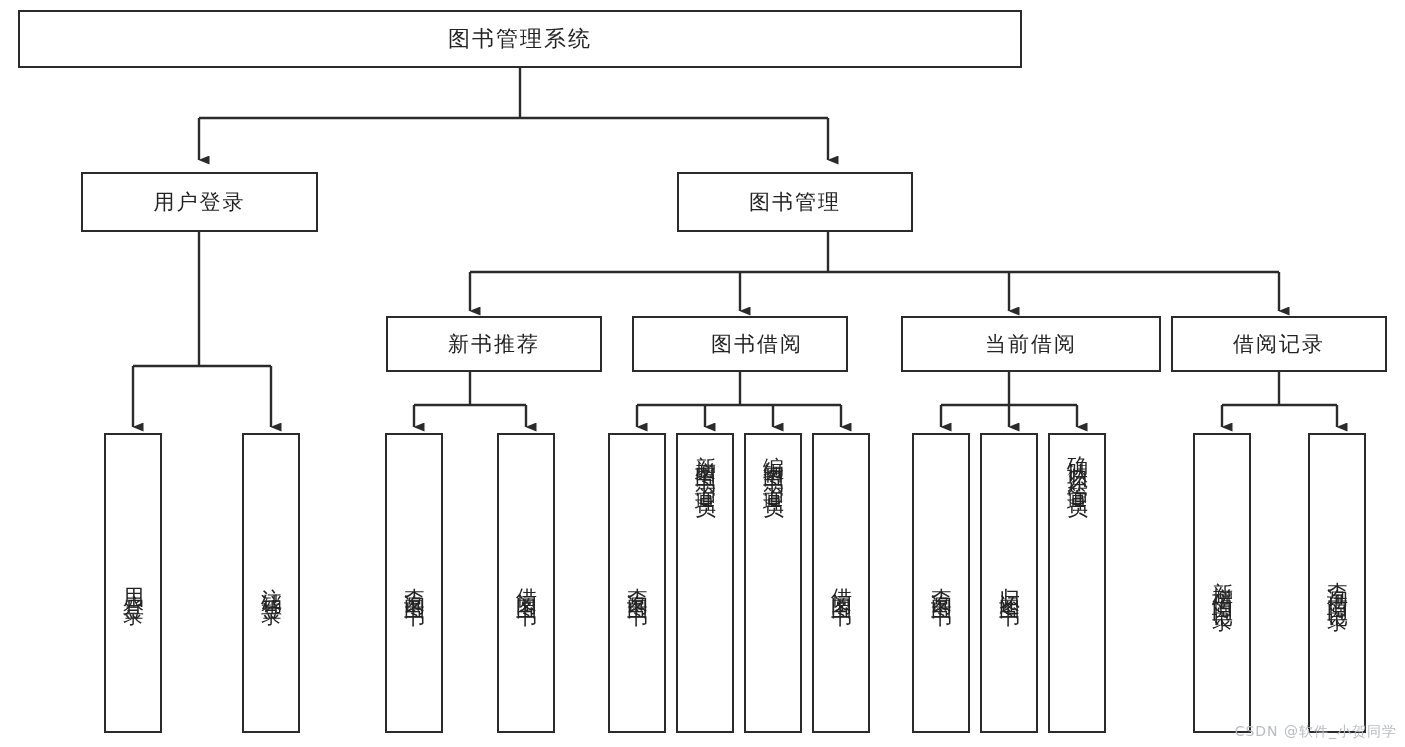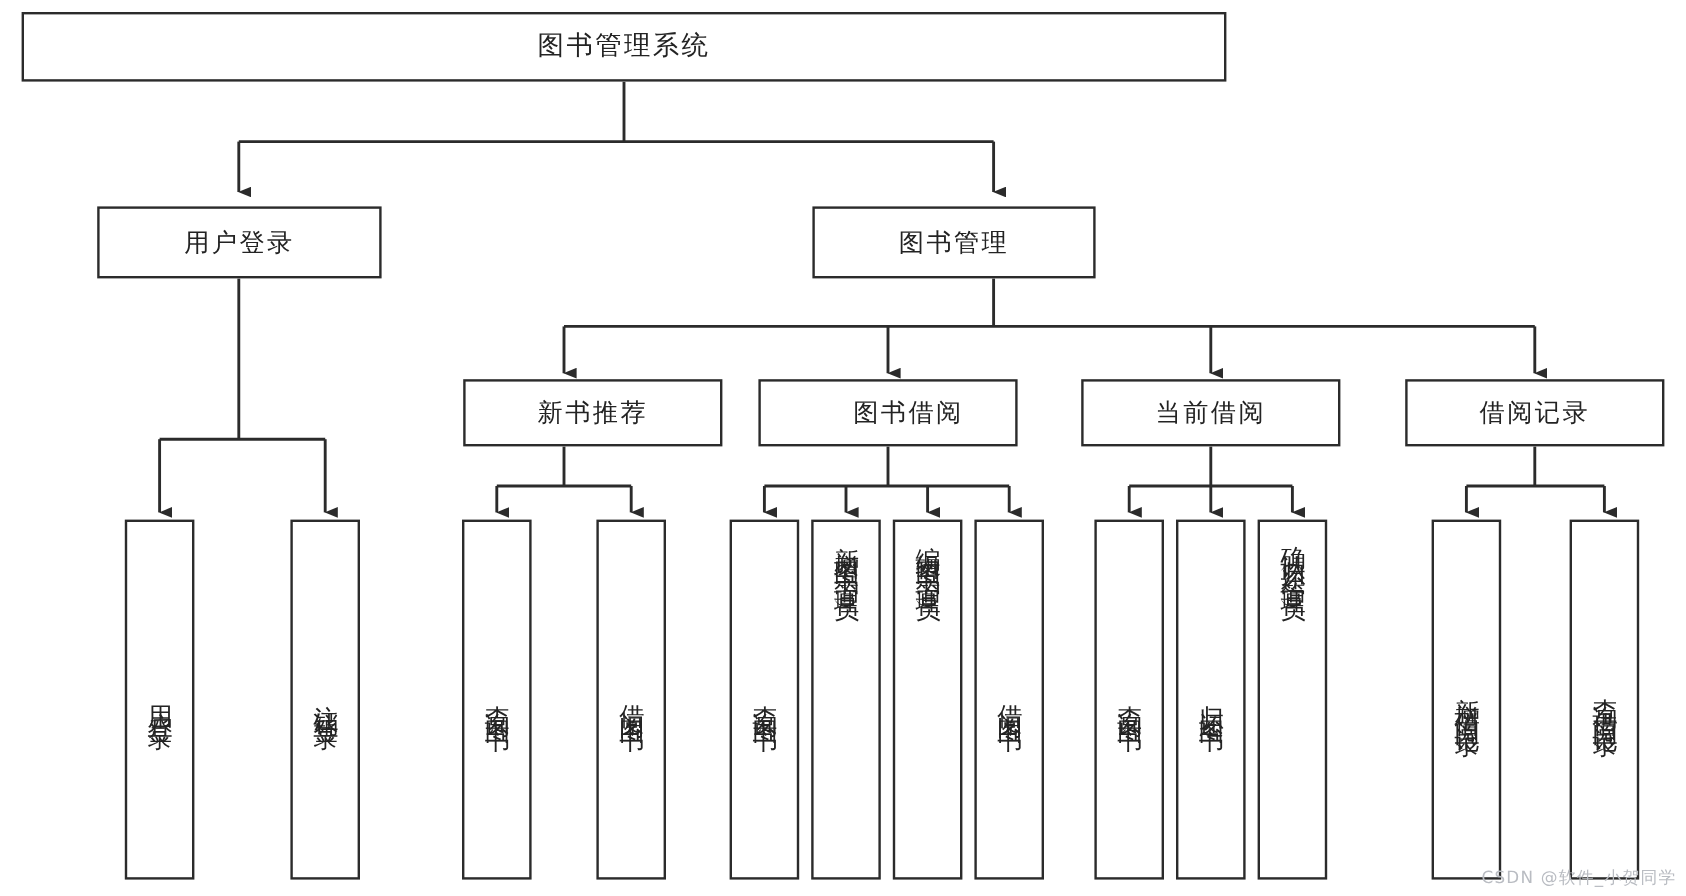--- a/index.html
+++ b/index.html
@@ -157,21 +157,21 @@
   </div>
 
   <div class="node level-3" style="left:362px; top:316px; width:216px; height:56px;margin-left:24px;">
     <span class="node-label">新书推荐</span>
   </div>
 
   <div class="node level-3" style="left:632px; top:316px; width:216px; height:56px;padding-left:34px;">
     <span class="node-label">图书借阅</span>
   </div>
 
-  <div class="node level-3" style="left:901px; top:316px; width:216px; height:56px;">
+  <div class="node level-3" style="left:901px; top:316px; width:260px; height:56px;">
     <span class="node-label">当前借阅</span>
   </div>
 
   <div class="node level-3" style="left:1171px; top:316px; width:216px; height:56px;text-align:right;">
     <span class="node-label">借阅记录</span>
   </div>
 
   <div class="node level-leaf centered" style="left:104px; top:433px; width:58px; height:300px;">
     <span class="node-label">用户登录</span>
   </div>

